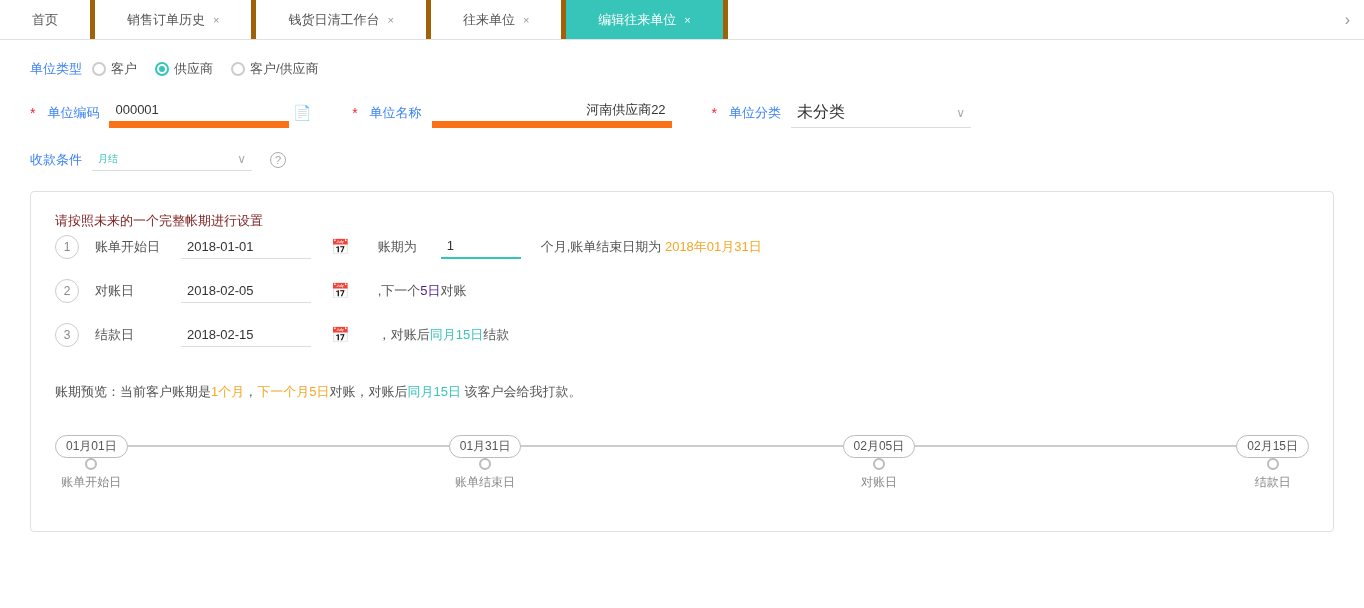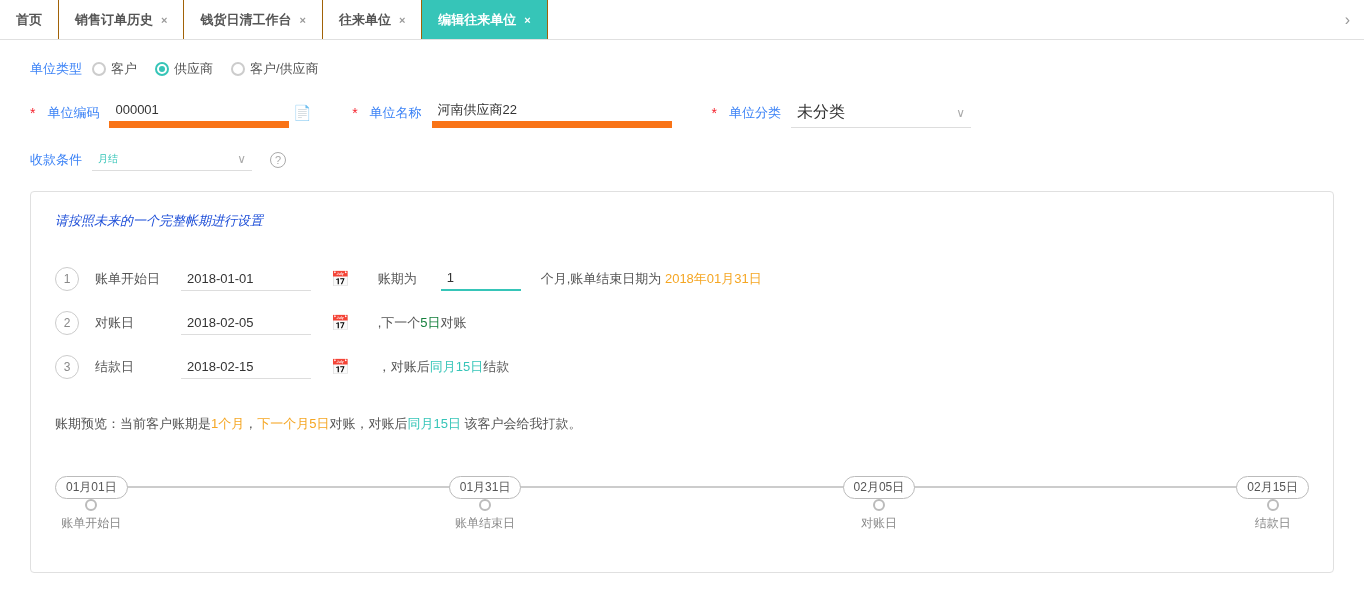--- a/index.html
+++ b/index.html
@@ -10,29 +10,28 @@
       display: flex;
       align-items: center;
       background: #fff;
       border-bottom: 1px solid #e0e0e0;
       height: 40px;
       padding: 0 0;
     }
     .tab {
       display: flex;
       align-items: center;
-      padding: 0 16px;
+      padding: 0 32px;
       height: 100%;
       cursor: pointer;
       font-size: 13px;
       color: #555;
-      border-right: 1px solid #a16207;
+      border-right: 5px solid #a16207;
       position: relative;
       white-space: nowrap;
-      font-weight: bold;
     }
     .tab .close-icon {
       margin-left: 8px;
       font-size: 11px;
       color: #999;
       cursor: pointer;
     }
     .tab.active {
       background: #36c5b8;
       color: #fff;
@@ -118,21 +117,21 @@
     .text-input {
       border: none;
       border-bottom: 7px solid #f97316;
       outline: none;
       padding: 4px 6px;
       font-size: 13px;
       color: #333;
       background: transparent;
       width: 180px;
     }
-    .text-input.wide { width: 240px; }
+    .text-input.wide { width: 240px; text-align: right; }
     .input-icon {
       color: #aaa;
       cursor: pointer;
       margin-left: 4px;
       font-size: 15px;
     }
 
     
     .dropdown-wrap {
       display: inline-flex;
@@ -183,23 +182,22 @@
 
     
     .section-box {
       border: 1px solid #e0e0e0;
       border-radius: 4px;
       padding: 20px 24px;
       margin-bottom: 20px;
     }
     .section-title {
       font-size: 13px;
-      color: #1d4ed8;
-      margin-bottom: 36px;
-      font-style: italic;
+      color: #7f1d1d;
+      margin-bottom: 4px;
     }
     .step-row {
       display: flex;
       align-items: center;
       margin-bottom: 20px;
       gap: 16px;
     }
     .step-num {
       width: 24px;
       height: 24px;
@@ -240,21 +238,21 @@
     }
     .step-desc {
       font-size: 13px;
       color: #555;
     }
 
     
     .preview-text {
       font-size: 13px;
       color: #555;
-      margin-bottom: 33px;
+      margin-bottom: 24px;
       padding: 16px 0 0 0;
     }
     .preview-text .hl-orange { color: #f5a623; }
     .preview-text .hl-teal { color: #36c5b8; }
 
     
     .timeline-wrap {
       display: flex;
       align-items: flex-start;
       padding: 10px 0 20px 0;
@@ -378,21 +376,21 @@
     <span class="input-icon" style="margin-right:12px;">📅</span>
     <span class="step-desc" style="margin-right:8px;">账期为</span>
     <input class="step-period-input" type="text" value="1" style="">
     <span class="step-desc" style="margin-left:4px;">个月,账单结束日期为 <span style="color:#f5a623;">2018年01月31日</span></span>
   </div>
         <div class="step-row">
     <div class="step-num">2</div>
     <span class="step-label">对账日</span>
     <input class="step-date-input" type="text" value="2018-02-05" style="">
     <span class="input-icon" style="margin-right:12px;">📅</span>
-    <span class="step-desc">,下一个<span style="color:#15803d;">5日</span>对账</span>
+    <span class="step-desc">,下一个<span style="color:#4c1d95;">5日</span>对账</span>
   </div>
         <div class="step-row">
     <div class="step-num">3</div>
     <span class="step-label">结款日</span>
     <input class="step-date-input" type="text" value="2018-02-15" style="">
     <span class="input-icon" style="margin-right:12px;">📅</span>
     <span class="step-desc">，对账后<span style="color:#36c5b8;">同月15日</span>结款</span>
   </div>
       </div>
 

